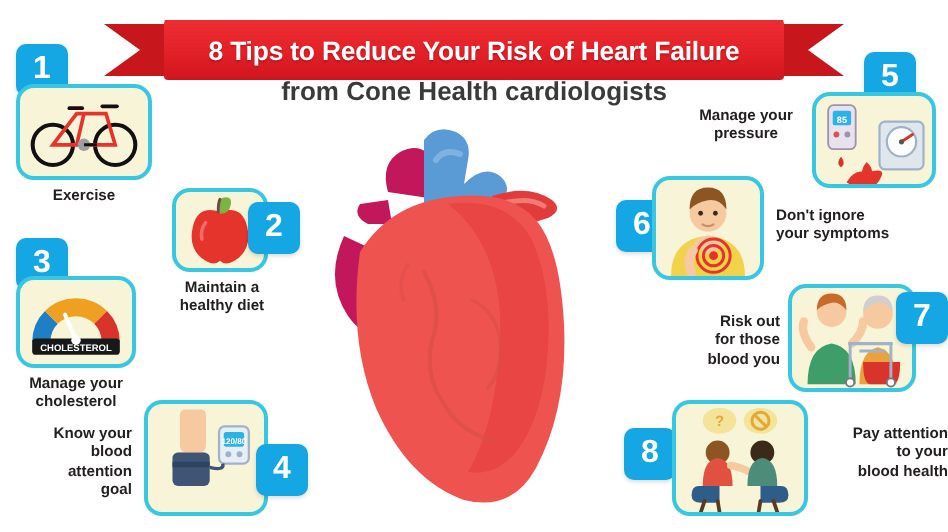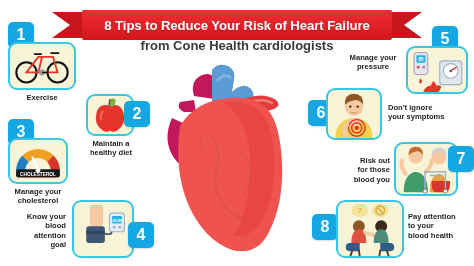--- a/index.html
+++ b/index.html
@@ -250,20 +250,20 @@
         <path d="M14 44 q0 -14 8 -15 q8 1 8 15 z" fill="#e0513f"></path>
         <path d="M29 33 q10 2 13 6" stroke="#f6c9a0" stroke-width="4" fill="none" stroke-linecap="round"></path>
         <path d="M12 44 q-4 0 -4 5 q0 4 5 4 l10 0 l0 -9 z" fill="#2f5d8a"></path>
         <path d="M15 52 l-2 6 M22 52 l1 6" stroke="#5a3a22" stroke-width="2" stroke-linecap="round"></path>
         <circle cx="46" cy="26" r="6.4" fill="#3b2a1a"></circle>
         <path d="M38 44 q0 -14 8 -15 q8 1 8 15 z" fill="#4e8c7a"></path>
         <path d="M56 44 q4 0 4 5 q0 4 -5 4 l-10 0 l0 -9 z" fill="#2f5d8a"></path>
         <path d="M45 52 l-1 6 M52 52 l2 6" stroke="#5a3a22" stroke-width="2" stroke-linecap="round"></path>
       </svg>
     </div>
-    <div class="cap l" style="left:408px;top:212px;width:66px;">
+    <div class="cap l" style="left:408px;top:212px;width:66px;text-align:right;">
       <span>Pay attention</span><br>
       <span>to your</span><br>
       <span>blood health</span>
     </div>
   </div>
 
 </div>
 
 </body></html>

